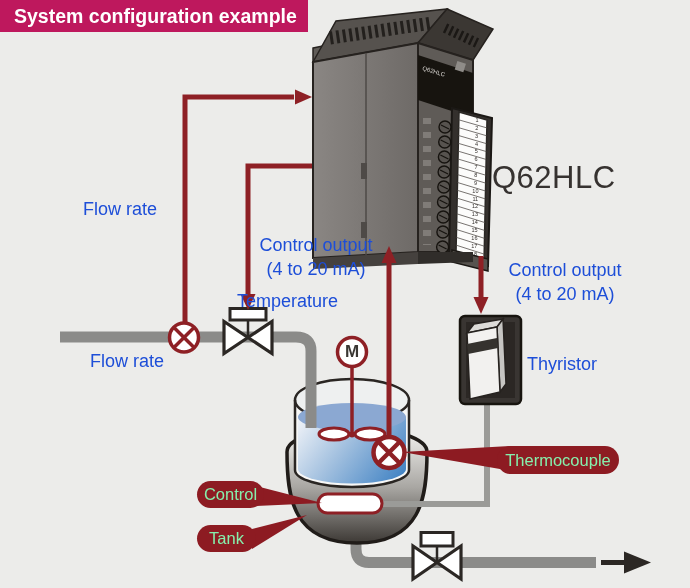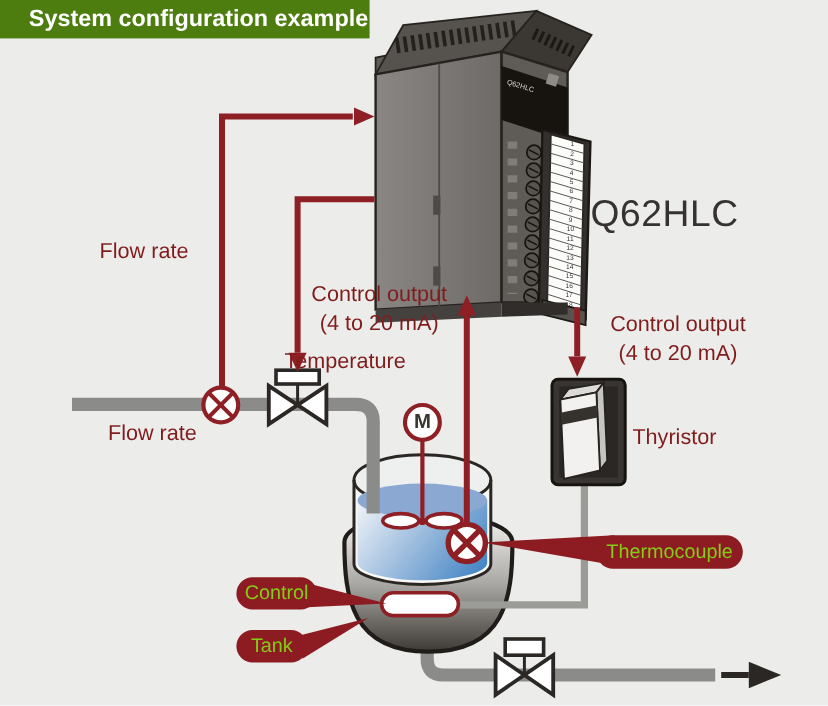--- a/index.html
+++ b/index.html
@@ -1,35 +1,35 @@
 <!DOCTYPE html>
 <html><head>
 <meta charset="utf-8">
 <style>
   *{box-sizing:border-box}
   html,body{margin:0;padding:0;background:#fff}
   #stage{position:relative;width:690px;height:588px;background:#ececea;
          font-family:"Liberation Sans",sans-serif;overflow:hidden}
   #diagram{position:absolute;left:0;top:0}
-  #title-banner{position:absolute;left:0;top:0;width:308px;height:32px;background:#4d7c0f;
-                color:#fff;font-weight:bold;font-size:19.5px;line-height:32px;padding-left:24px}
-  .lbl{position:absolute;color:#7f1d1d;font-size:18px;line-height:23px;white-space:nowrap}
+  #title-banner{position:absolute;left:0;top:0;width:308px;height:32px;background:#be185d;
+                color:#fff;font-weight:bold;font-size:19.5px;line-height:32px;padding-left:14px}
+  .lbl{position:absolute;color:#1d4ed8;font-size:18px;line-height:23px;white-space:nowrap}
   .lbl span{display:block}
   .center{text-align:center}
   .right{text-align:left}
   #module-name{position:absolute;left:492px;top:160px;font-size:31px;color:#363230;letter-spacing:.5px}
   #lbl-frsi{left:40px;top:198px;width:160px}
   #lbl-col{left:236px;top:233px;width:160px;line-height:24px}
   #lbl-temp{left:237px;top:289px;width:141px;line-height:24px}
   #lbl-cor{left:486px;top:258px;width:158px;line-height:24px}
   #lbl-thy{left:527px;top:353px}
   #lbl-frs{left:47px;top:350px;width:160px}
   #motor-letter{position:absolute;left:337px;top:342px;width:30px;text-align:center;
                 font-size:17px;font-weight:bold;color:#3a3733}
-  .pill{position:absolute;background:#8d1b22;color:#84cc16;border-radius:14px;font-size:16.5px;
+  .pill{position:absolute;background:#8d1b22;color:#86efac;border-radius:14px;font-size:16.5px;
         display:flex;align-items:center;justify-content:center}
   #pill-thermo{left:497px;top:446px;width:122px;height:28px}
   #pill-heater{left:197px;top:481px;width:67px;height:27px}
   #pill-tank{left:197px;top:525px;width:59px;height:27px}
 </style>
 </head>
 <body>
 
 <div id="stage">
 

